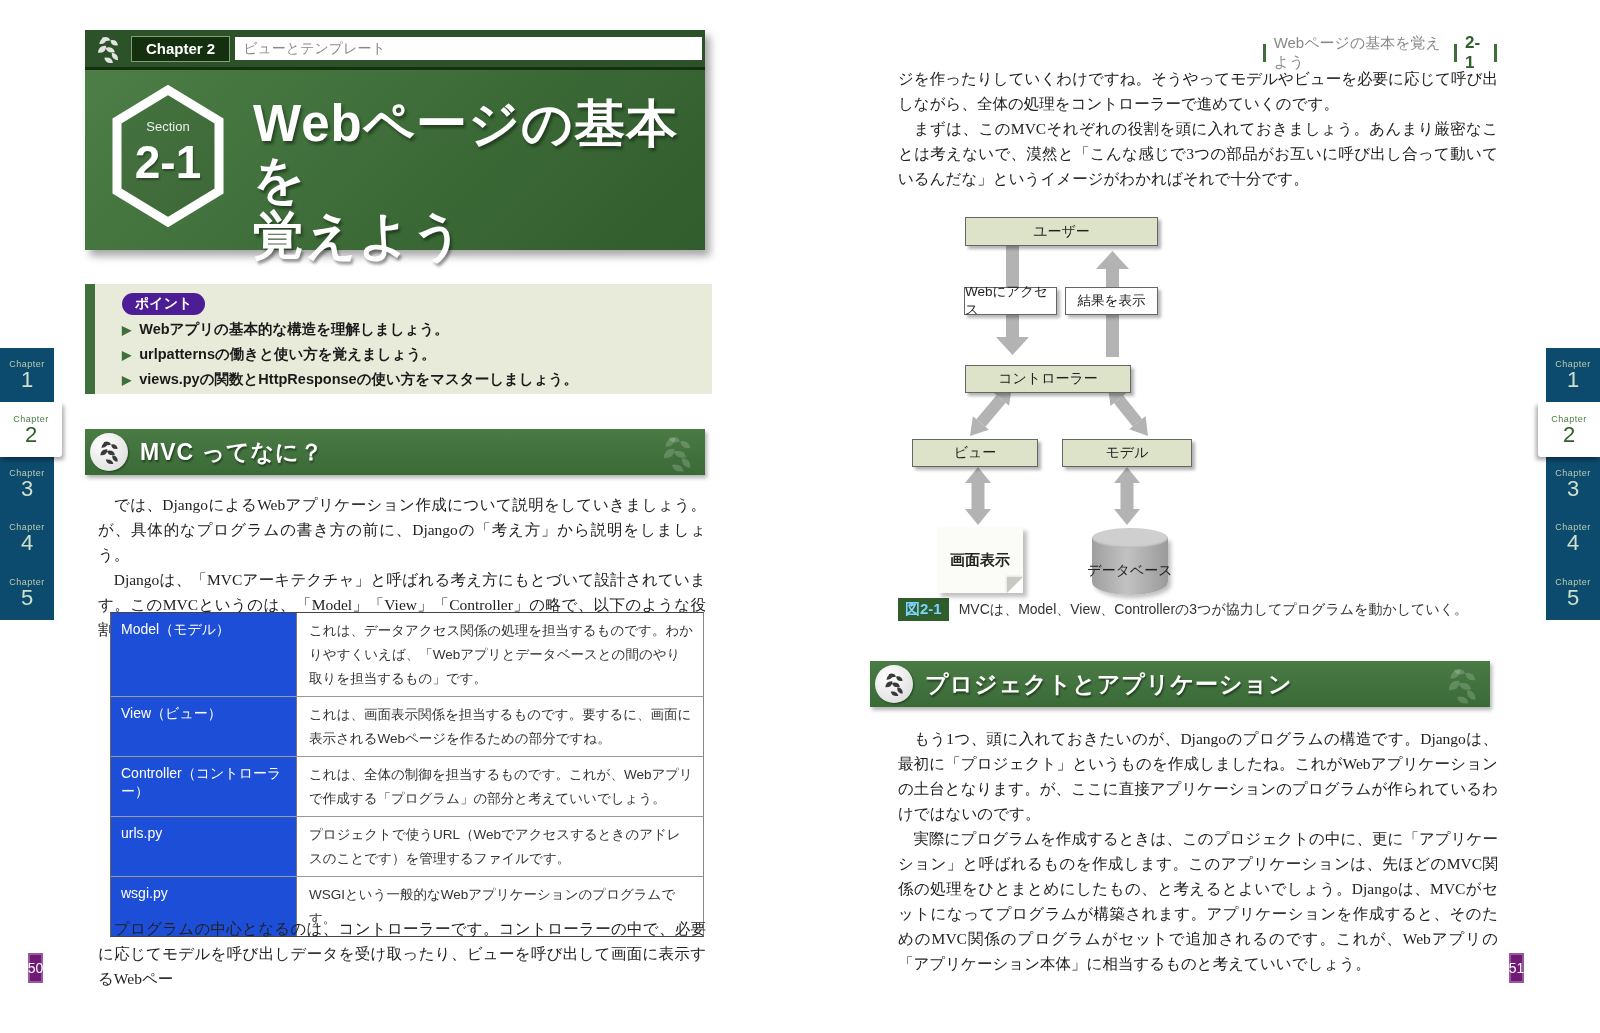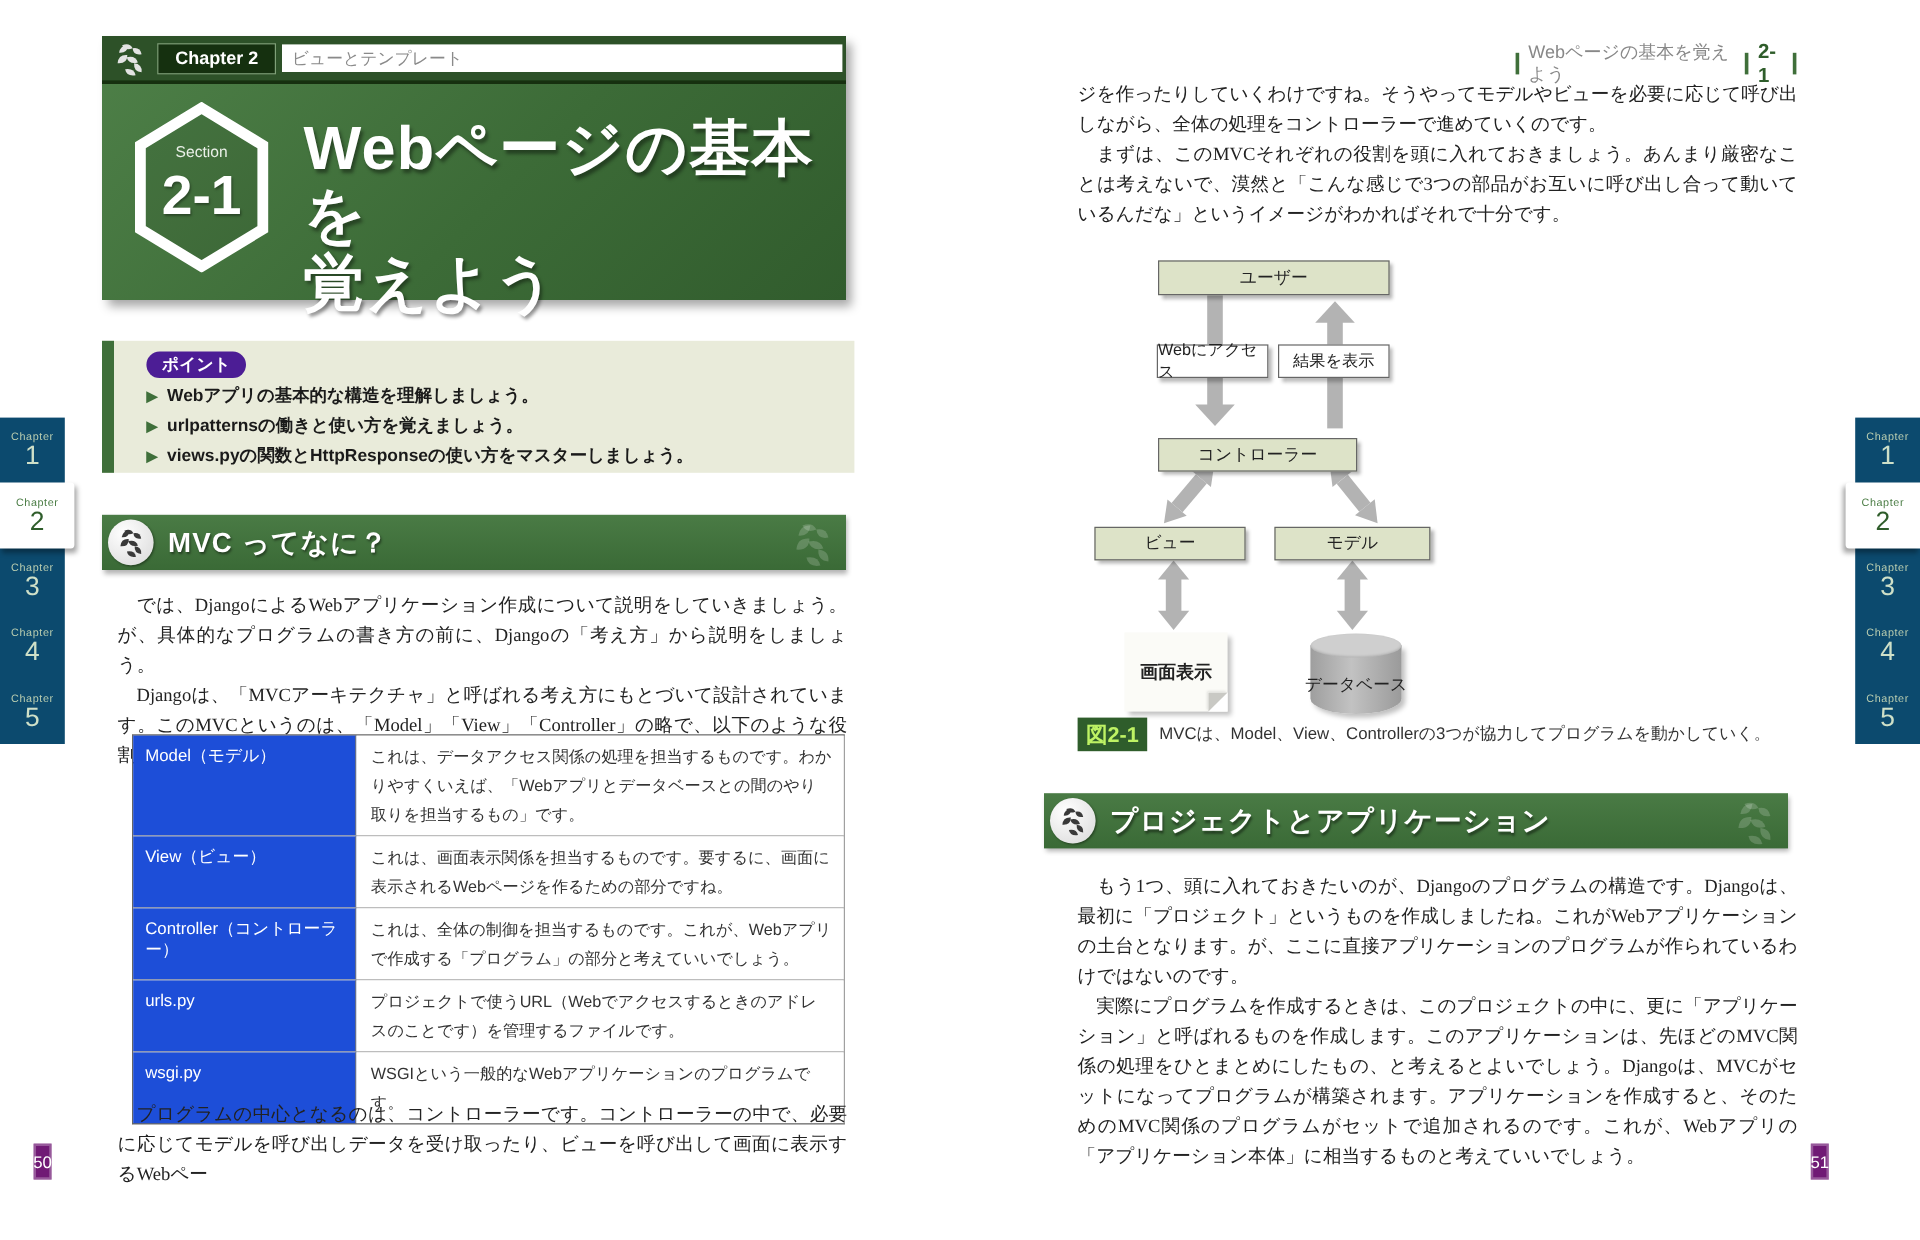--- a/index.html
+++ b/index.html
@@ -90,21 +90,21 @@
          border-left:16px solid #c9c9c4;border-bottom:16px solid #fff;
          box-shadow:-1px -1px 2px rgba(0,0,0,.1);}
   .cylinder{position:absolute;left:197px;top:323px;width:76px;height:67px;z-index:2;}
   .cylbody{position:absolute;left:0;top:10px;width:76px;height:57px;background:linear-gradient(90deg,#9e9e9e,#c2c2c2 45%,#9a9a9a);
            border-radius:0 0 38px 38px/0 0 13px 13px;box-shadow:3px 3px 4px rgba(0,0,0,.25);}
   .cyltop{position:absolute;left:0;top:0;width:76px;height:20px;background:#cfcfcf;border-radius:50%;
           box-shadow:inset 0 -1px 2px rgba(0,0,0,.15);}
   .cyllabel{position:absolute;left:-12px;top:34px;width:100px;text-align:center;font-size:14px;color:#222;}
 
   .figcaption{left:898px;top:598px;width:600px;display:flex;align-items:center;}
-  .figbadge{background:#2f5d2b;color:#bef264;font-size:18px;font-weight:bold;padding:2px 7px;margin-right:10px;}
+  .figbadge{background:#2f5d2b;color:#7dd3fc;font-size:15px;font-weight:bold;padding:2px 7px;margin-right:10px;}
   .figtext{color:#333;font-size:14px;}
 
   
   .pagenum{width:15px;height:30px;background:#701a75;box-shadow:inset 0 0 0 2px rgba(255,255,255,.28);
            color:#fff;font-size:14px;font-weight:normal;display:flex;align-items:center;justify-content:center;}
 </style>
 </head>
 <body>
 
 <svg width="0" height="0" style="position:absolute">

